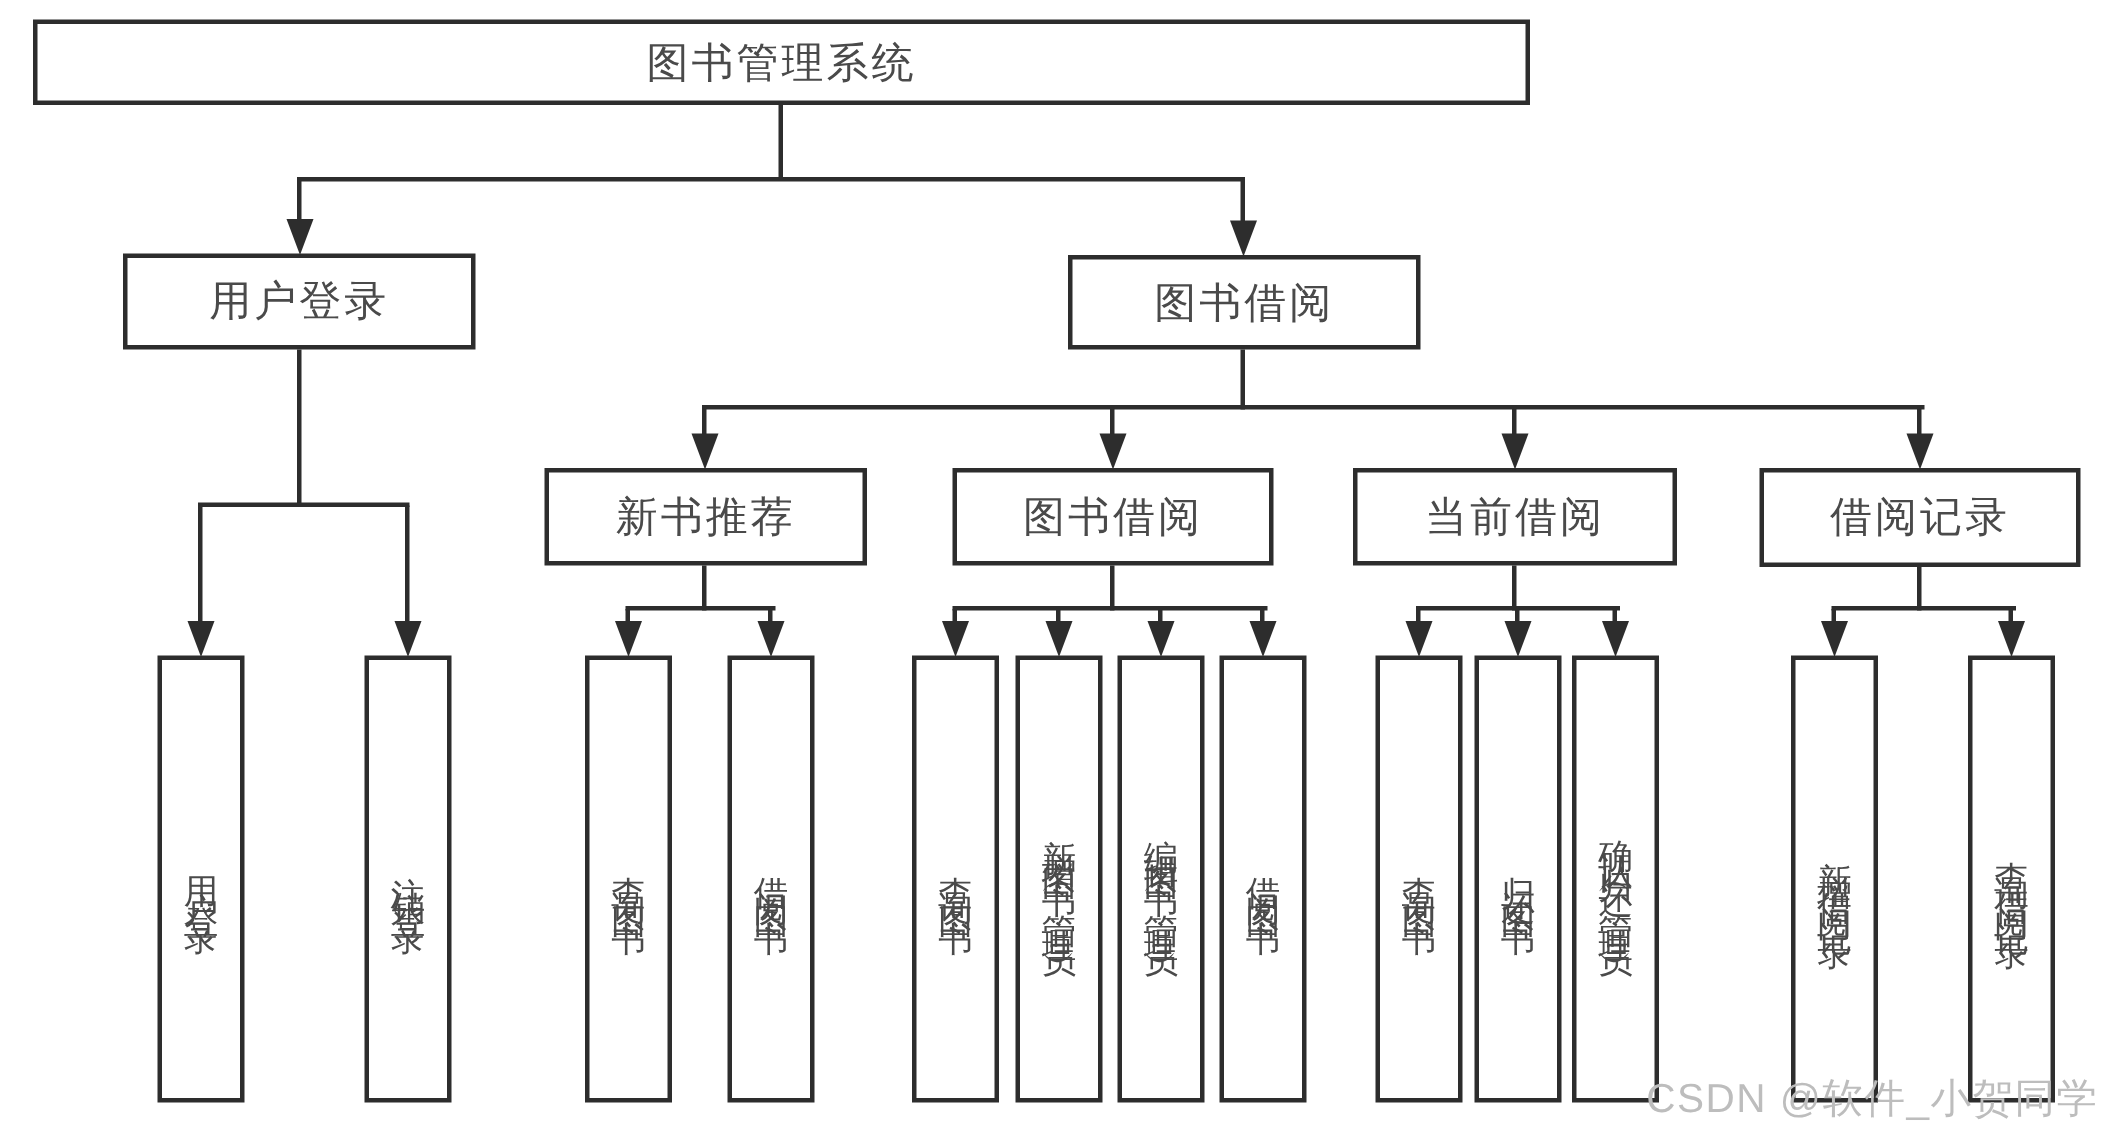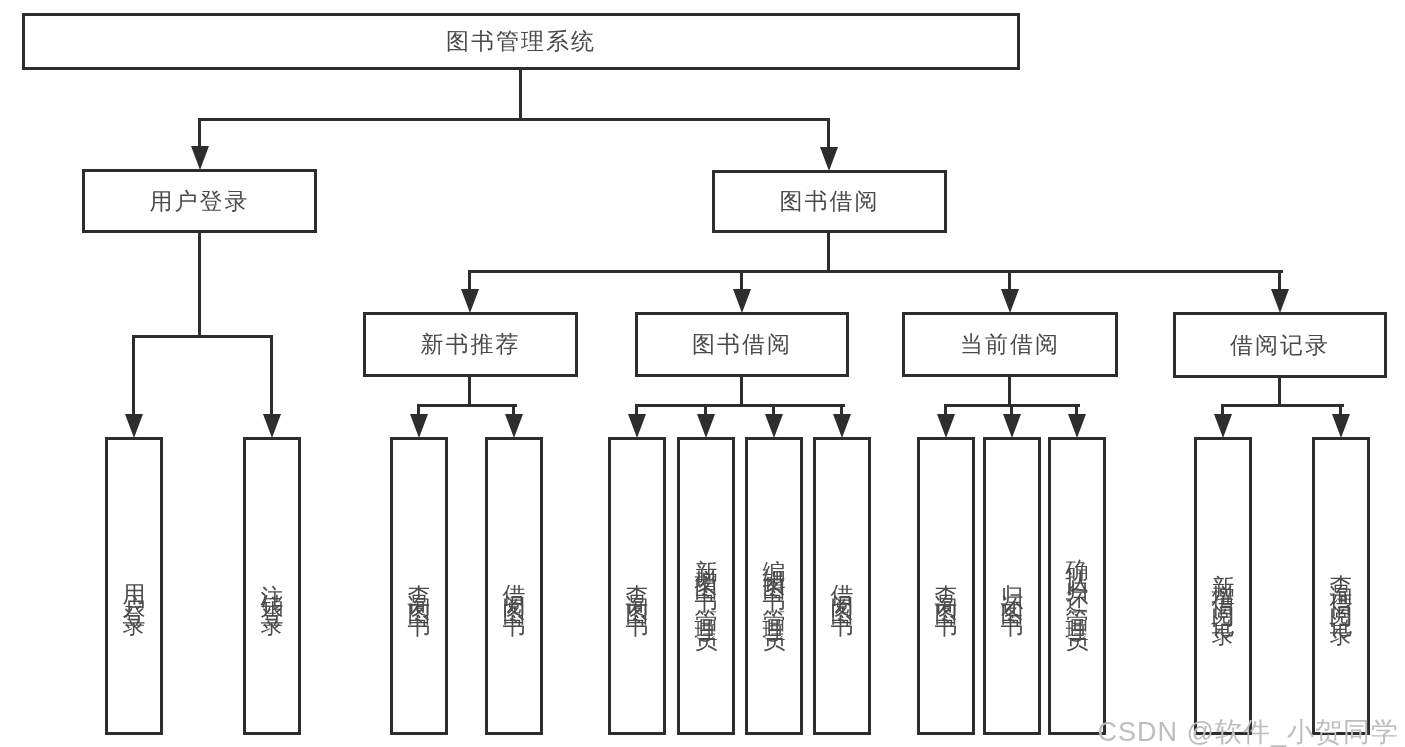--- a/index.html
+++ b/index.html
@@ -16,21 +16,21 @@
     overflow:hidden;
   }
   .box{
     position:absolute;
     box-sizing:border-box;
     border:3px solid var(--line);
     background:#ffffff;
     display:flex;align-items:center;justify-content:center;
     color:var(--text);
   }
-  .hbox{font-size:23px;letter-spacing:2px;}
+  .hbox{font-size:28px;letter-spacing:2px;}
   .vbox{
     writing-mode:vertical-rl;
     text-orientation:mixed;
     font-size:23px;
     letter-spacing:10px;
     line-height:1;
     text-align:center;
   }
   .vl{position:absolute;width:3px;background:var(--line);}
   .hl{position:absolute;height:3px;background:var(--line);}

